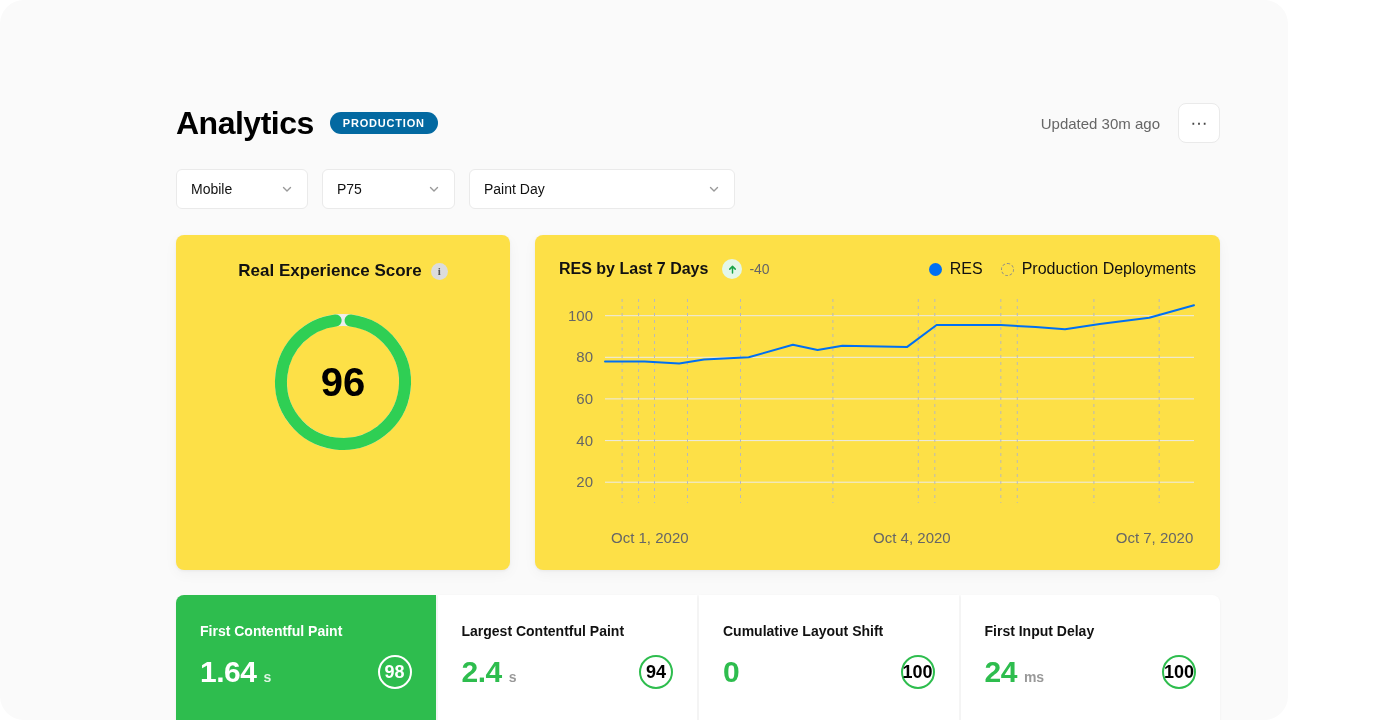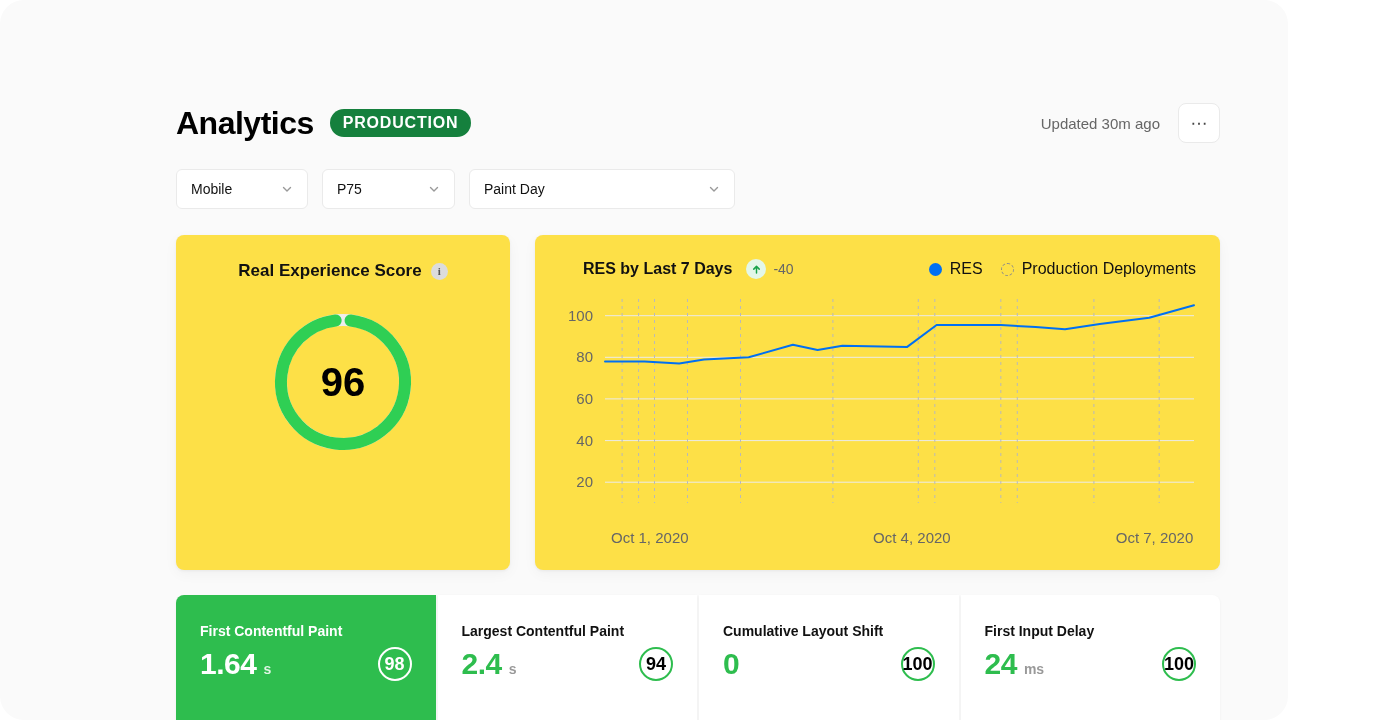--- a/index.html
+++ b/index.html
@@ -3,21 +3,21 @@
 <meta charset="utf-8">
 <style>
   * { margin:0; padding:0; box-sizing:border-box; }
   html, body { background:#ffffff; }
   body { width:1400px; height:720px; font-family:"Liberation Sans","DejaVu Sans",sans-serif; }
   .page { position:relative; width:1288px; height:720px; background:#fafafa; border-radius:24px; overflow:hidden; }
 
   
   .header { position:absolute; left:176px; top:100px; width:1044px; height:46px; display:flex; align-items:center; }
   .title { font-size:32px; font-weight:700; color:#000; letter-spacing:-0.5px; }
-  .env-badge { margin-left:16px; background:#15803d; color:#fff; font-size:16px; font-weight:700; letter-spacing:0.8px; padding:5px 13px; border-radius:999px; }
+  .env-badge { margin-left:16px; background:#0369a1; color:#fff; font-size:11px; font-weight:700; letter-spacing:0.8px; padding:5px 13px; border-radius:999px; }
   .spacer { flex:1; }
   .updated { font-size:15px; color:#666; margin-right:18px; }
   .menu-btn { width:42px; height:40px; background:#fff; border:1px solid #eaeaea; border-radius:8px; color:#444; font-size:17px; display:flex; align-items:center; justify-content:center; cursor:pointer; }
 
   
   .filters { position:absolute; left:176px; top:169px; display:flex; gap:14px;text-align:center; }
   .dropdown { height:40px; background:#fff; border:1px solid #eaeaea; border-radius:6px; display:flex; align-items:center; justify-content:space-between; padding:0 12px 0 14px; font-size:14px; color:#111; cursor:pointer; }
   .dd-device { width:132px; }
   .dd-percentile { width:133px; }
   .dd-range { width:266px; }
@@ -36,38 +36,38 @@
   .gauge-arc { fill:none; stroke:#2fcf54; stroke-width:12; stroke-linecap:round; }
   .gauge-value { position:absolute; inset:0; display:flex; align-items:center; justify-content:center; font-size:40px; font-weight:700; color:#000; }
   .web-badge { position:absolute; left:50%; transform:translateX(-50%); bottom:24px; display:flex; align-items:center; gap:9px; background:#fff; border:1px solid #eaeaea; border-radius:999px; padding:5px 16px 5px 6px; white-space:nowrap; }
   .check-circle { width:22px; height:22px; border-radius:50%; background:#0070f3; display:flex; align-items:center; justify-content:center; flex:0 0 auto; }
   .check-circle svg { width:12px; height:12px; }
   .web-badge-text { font-size:14px; color:#333; }
 
   
   .chart-card { position:absolute; left:535px; top:235px; width:685px; height:335px; padding:24px 24px 0; }
   .chart-header { display:flex; align-items:center; }
-  .chart-title { font-size:16px; font-weight:700; color:#111;margin-left:24px; }
+  .chart-title { font-size:16px; font-weight:700; color:#111; }
   .delta-icon { width:20px; height:20px; margin-left:14px; border-radius:50%; background:#e3f7e9; display:flex; align-items:center; justify-content:center; flex:0 0 auto; }
   .delta-icon svg { width:11px; height:11px; }
   .delta-value { font-size:14px; color:#666; margin-left:7px; }
   .legend { display:flex; align-items:center; gap:18px; }
   .legend-item { display:flex; align-items:center; gap:8px; font-size:16px; color:#111; cursor:pointer; }
   .legend-dot { width:13px; height:13px; border-radius:50%; background:#0070f3; flex:0 0 auto; }
   .legend-dashed { width:13px; height:13px; border-radius:50%; border:1.5px dashed #8a8a8a; flex:0 0 auto; }
   .res-chart { display:block; margin-top:8px; }
   .res-chart text { font-size:15px; fill:#666; }
 
   
   .metrics { position:absolute; left:176px; top:595px; width:1044px; height:140px; display:grid; grid-template-columns:1fr 1fr 1fr 1fr; gap:2px; }
   .metric-card { background:#fff; box-shadow:0 1px 3px rgba(0,0,0,0.05); padding:28px 24px 0; cursor:pointer; }
   .metric-card:first-child { border-top-left-radius:8px; }
   .metric-card:last-child { border-top-right-radius:8px; }
   .metric-label { font-size:14px; font-weight:700; color:#111; }
-  .metric-row { margin-top:8px; display:flex; align-items:flex-end; justify-content:space-between; }
+  .metric-row { margin-top:16px; display:flex; align-items:flex-end; justify-content:space-between; }
   .metric-value-wrap { display:flex; align-items:baseline; }
   .metric-value { font-size:30px; font-weight:700; color:#2ebd4e; letter-spacing:-0.5px; }
   .metric-unit { font-size:14px; font-weight:700; color:#999; margin-left:7px; }
   .metric-score { width:34px; height:34px; border:2px solid #2ebd4e; border-radius:50%; display:flex; align-items:center; justify-content:center; font-size:18px; font-weight:700; color:#000; flex:0 0 auto; }
   .metric-card.selected { background:#2ebd4e; }
   .metric-card.selected .metric-label { color:#fff; }
   .metric-card.selected .metric-value { color:#fff; }
   .metric-card.selected .metric-unit { color:rgba(255,255,255,0.85); }
   .metric-card.selected .metric-score { border-color:#fff; color:#fff; }
 </style>

